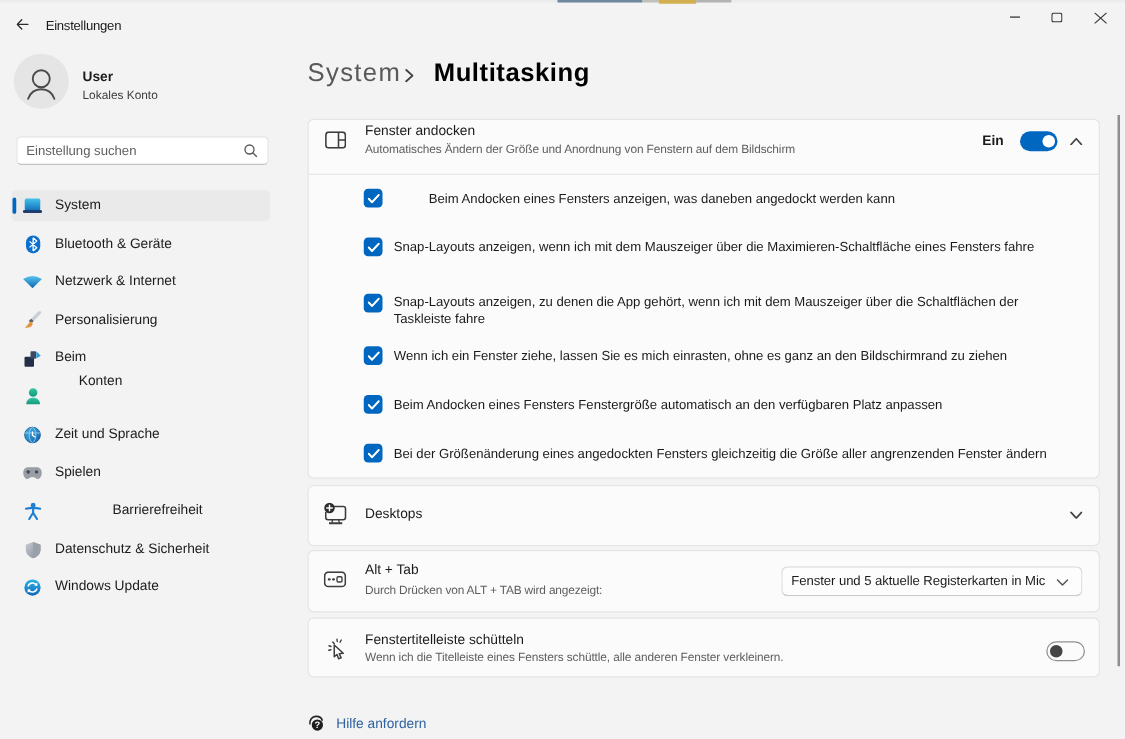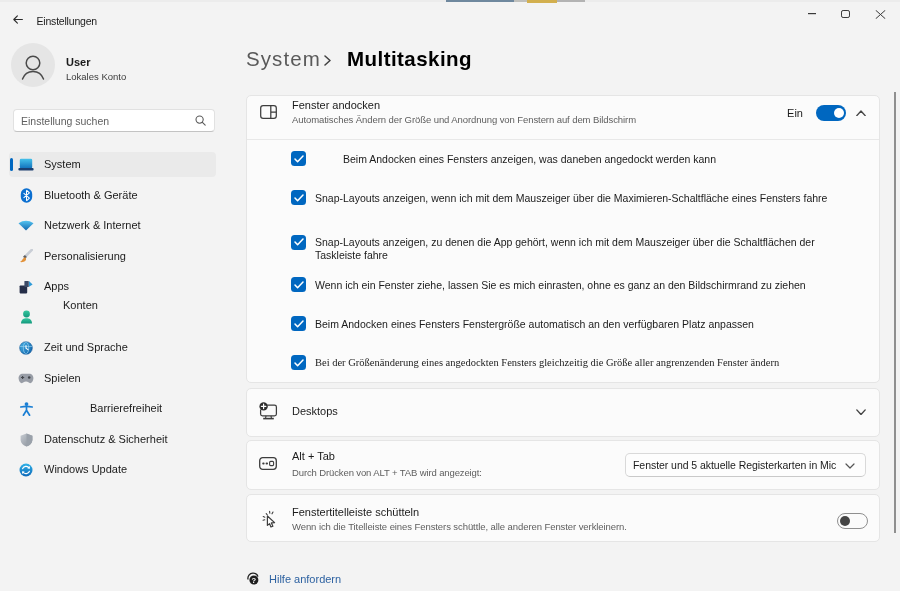--- a/index.html
+++ b/index.html
@@ -135,21 +135,21 @@
   <circle cx="7" cy="7" r="6.5" fill="url(#gwu)"></circle>
   <path d="M3.4 6.2 A3.8 3.8 0 0 1 10.3 5.2 M10.6 7.8 A3.8 3.8 0 0 1 3.7 8.8" fill="none" stroke="#fff" stroke-width="1.2"></path>
   <path d="M10.9 2.9 L10.9 5.7 L8.2 5.2 Z" fill="#fff"></path>
   <path d="M3.1 11.1 L3.1 8.3 L5.8 8.8 Z" fill="#fff"></path>
 </svg>
 
 <div class="t" style="left:44px;top:158px;font-size:11px;line-height:13px;">System</div>
 <div class="t" style="left:44px;top:188.5px;font-size:11px;line-height:13px;">Bluetooth &amp; Geräte</div>
 <div class="t" style="left:44px;top:219px;font-size:11px;line-height:13px;">Netzwerk &amp; Internet</div>
 <div class="t" style="left:44px;top:249.5px;font-size:11px;line-height:13px;">Personalisierung</div>
-<div class="t" style="left:44px;top:280px;font-size:11px;line-height:13px;">Apps</div>
+<div class="t" style="left:44px;top:280px;font-size:11px;line-height:13px;">Beim</div>
 <div class="t" style="left:44px;top:299px;font-size:11px;line-height:13px;padding-left:19px;">Konten</div>
 <div class="t" style="left:44px;top:341px;font-size:11px;line-height:13px;">Zeit und Sprache</div>
 <div class="t" style="left:44px;top:371.5px;font-size:11px;line-height:13px;">Spielen</div>
 <div class="t" style="left:44px;top:402px;font-size:11px;line-height:13px;padding-left:46px;">Barrierefreiheit</div>
 <div class="t" style="left:44px;top:432.5px;font-size:11px;line-height:13px;">Datenschutz &amp; Sicherheit</div>
 <div class="t" style="left:44px;top:463px;font-size:11px;line-height:13px;">Windows Update</div>
 
 <div class="t" style="left:246px;top:47px;font-size:20.5px;line-height:23px;color:#595959;letter-spacing:1.1px;">System</div>
 <svg class="abs" style="left:324px;top:55px;" width="7" height="11" viewBox="0 0 7 11">
   <path d="M1 1 L6 5.5 L1 10" fill="none" stroke="#404040" stroke-width="1.5" stroke-linecap="round" stroke-linejoin="round"></path>
@@ -158,21 +158,21 @@
 
 <div class="abs" style="left:246px;top:95px;width:634px;height:288px;background:#fbfbfb;border:1px solid #e5e5e5;border-radius:5px;box-sizing:border-box;"></div>
 <div class="abs" style="left:247px;top:139px;width:632px;height:1px;background:#e8e8e8;"></div>
 
 <svg class="abs" style="left:260px;top:105px;" width="17" height="14" viewBox="0 0 17 14">
   <rect x="0.7" y="0.7" width="15.6" height="12.6" rx="2.4" fill="none" stroke="#3d3d3d" stroke-width="1.25"></rect>
   <path d="M10.8 0.7 V13.3 M10.8 7 H16.3" fill="none" stroke="#3d3d3d" stroke-width="1.25"></path>
 </svg>
 <div class="t" style="left:292px;top:99px;font-size:11px;line-height:13px;">Fenster andocken</div>
 <div class="t" style="left:292px;top:113.5px;font-size:9.5px;line-height:11px;color:#5e5e5e;letter-spacing:-0.08px;">Automatisches Ändern der Größe und Anordnung von Fenstern auf dem Bildschirm</div>
-<div class="t" style="left:780px;top:107px;width:23px;text-align:right;font-size:11px;">Ein</div>
+<div class="t" style="left:780px;top:107px;width:23px;text-align:right;font-size:11px;font-weight:bold;">Ein</div>
 <div class="abs" style="left:816px;top:105px;width:30px;height:16px;border-radius:8.5px;background:#0067c0;"></div>
 <div class="abs" style="left:834px;top:108px;width:10px;height:10px;border-radius:50%;background:#ffffff;"></div>
 <svg class="abs" style="left:856px;top:109.5px;" width="10" height="6.5" viewBox="0 0 10 6.5">
   <path d="M0.8 5.6 L5 1 L9.2 5.6" fill="none" stroke="#454545" stroke-width="1.4" stroke-linecap="round" stroke-linejoin="round"></path>
 </svg>
 
 <div class="abs" style="left:291px;top:151px;width:15px;height:15px;border-radius:3.5px;background:#0067c0;"></div>
 <svg class="abs" style="left:293.5px;top:154.5px;" width="10" height="8" viewBox="0 0 10 8">
     <path d="M1 4 L3.6 6.8 L9 1" fill="none" stroke="#fff" stroke-width="1.5" stroke-linecap="round" stroke-linejoin="round"></path>
   </svg>
@@ -199,21 +199,21 @@
 <div class="abs" style="left:291px;top:316px;width:15px;height:15px;border-radius:3.5px;background:#0067c0;"></div>
 <svg class="abs" style="left:293.5px;top:319.5px;" width="10" height="8" viewBox="0 0 10 8">
     <path d="M1 4 L3.6 6.8 L9 1" fill="none" stroke="#fff" stroke-width="1.5" stroke-linecap="round" stroke-linejoin="round"></path>
   </svg>
 <div class="t" style="left:315px;top:317.5px;font-size:10.5px;line-height:12px;">Beim Andocken eines Fensters Fenstergröße automatisch an den verfügbaren Platz anpassen</div>
 
 <div class="abs" style="left:291px;top:355px;width:15px;height:15px;border-radius:3.5px;background:#0067c0;"></div>
 <svg class="abs" style="left:293.5px;top:358.5px;" width="10" height="8" viewBox="0 0 10 8">
     <path d="M1 4 L3.6 6.8 L9 1" fill="none" stroke="#fff" stroke-width="1.5" stroke-linecap="round" stroke-linejoin="round"></path>
   </svg>
-<div class="t" style="left:315px;top:356.5px;font-size:10.5px;line-height:12px;font-family:Liberation Serif, serif;">Bei der Größenänderung eines angedockten Fensters gleichzeitig die Größe aller angrenzenden Fenster ändern</div>
+<div class="t" style="left:315px;top:356.5px;font-size:10.5px;line-height:12px;">Bei der Größenänderung eines angedockten Fensters gleichzeitig die Größe aller angrenzenden Fenster ändern</div>
 
 <div class="abs" style="left:246px;top:388px;width:634px;height:49px;background:#fbfbfb;border:1px solid #e5e5e5;border-radius:5px;box-sizing:border-box;"></div>
 <svg class="abs" style="left:259px;top:402px;" width="19" height="18" viewBox="0 0 19 18">
   <path d="M8.2 3.2 H15.5 C16.6 3.2 17.4 4 17.4 5 V12 C17.4 13 16.6 13.8 15.5 13.8 H3.5 C2.4 13.8 1.6 13 1.6 12 V7.6" fill="none" stroke="#3d3d3d" stroke-width="1.25"></path>
   <path d="M7 13.8 L6.6 16.2 M12 13.8 L12.4 16.2" stroke="#3d3d3d" stroke-width="1.1"></path>
   <path d="M4.2 16.6 H14.8" stroke="#3d3d3d" stroke-width="1.6"></path>
   <circle cx="4.6" cy="4.4" r="4.2" fill="#2d2d2d"></circle>
   <path d="M4.6 2.2 V6.6 M2.4 4.4 H6.8" stroke="#fff" stroke-width="1.2" stroke-linecap="round"></path>
 </svg>
 <div class="t" style="left:292px;top:405px;font-size:11px;line-height:13px;">Desktops</div>

